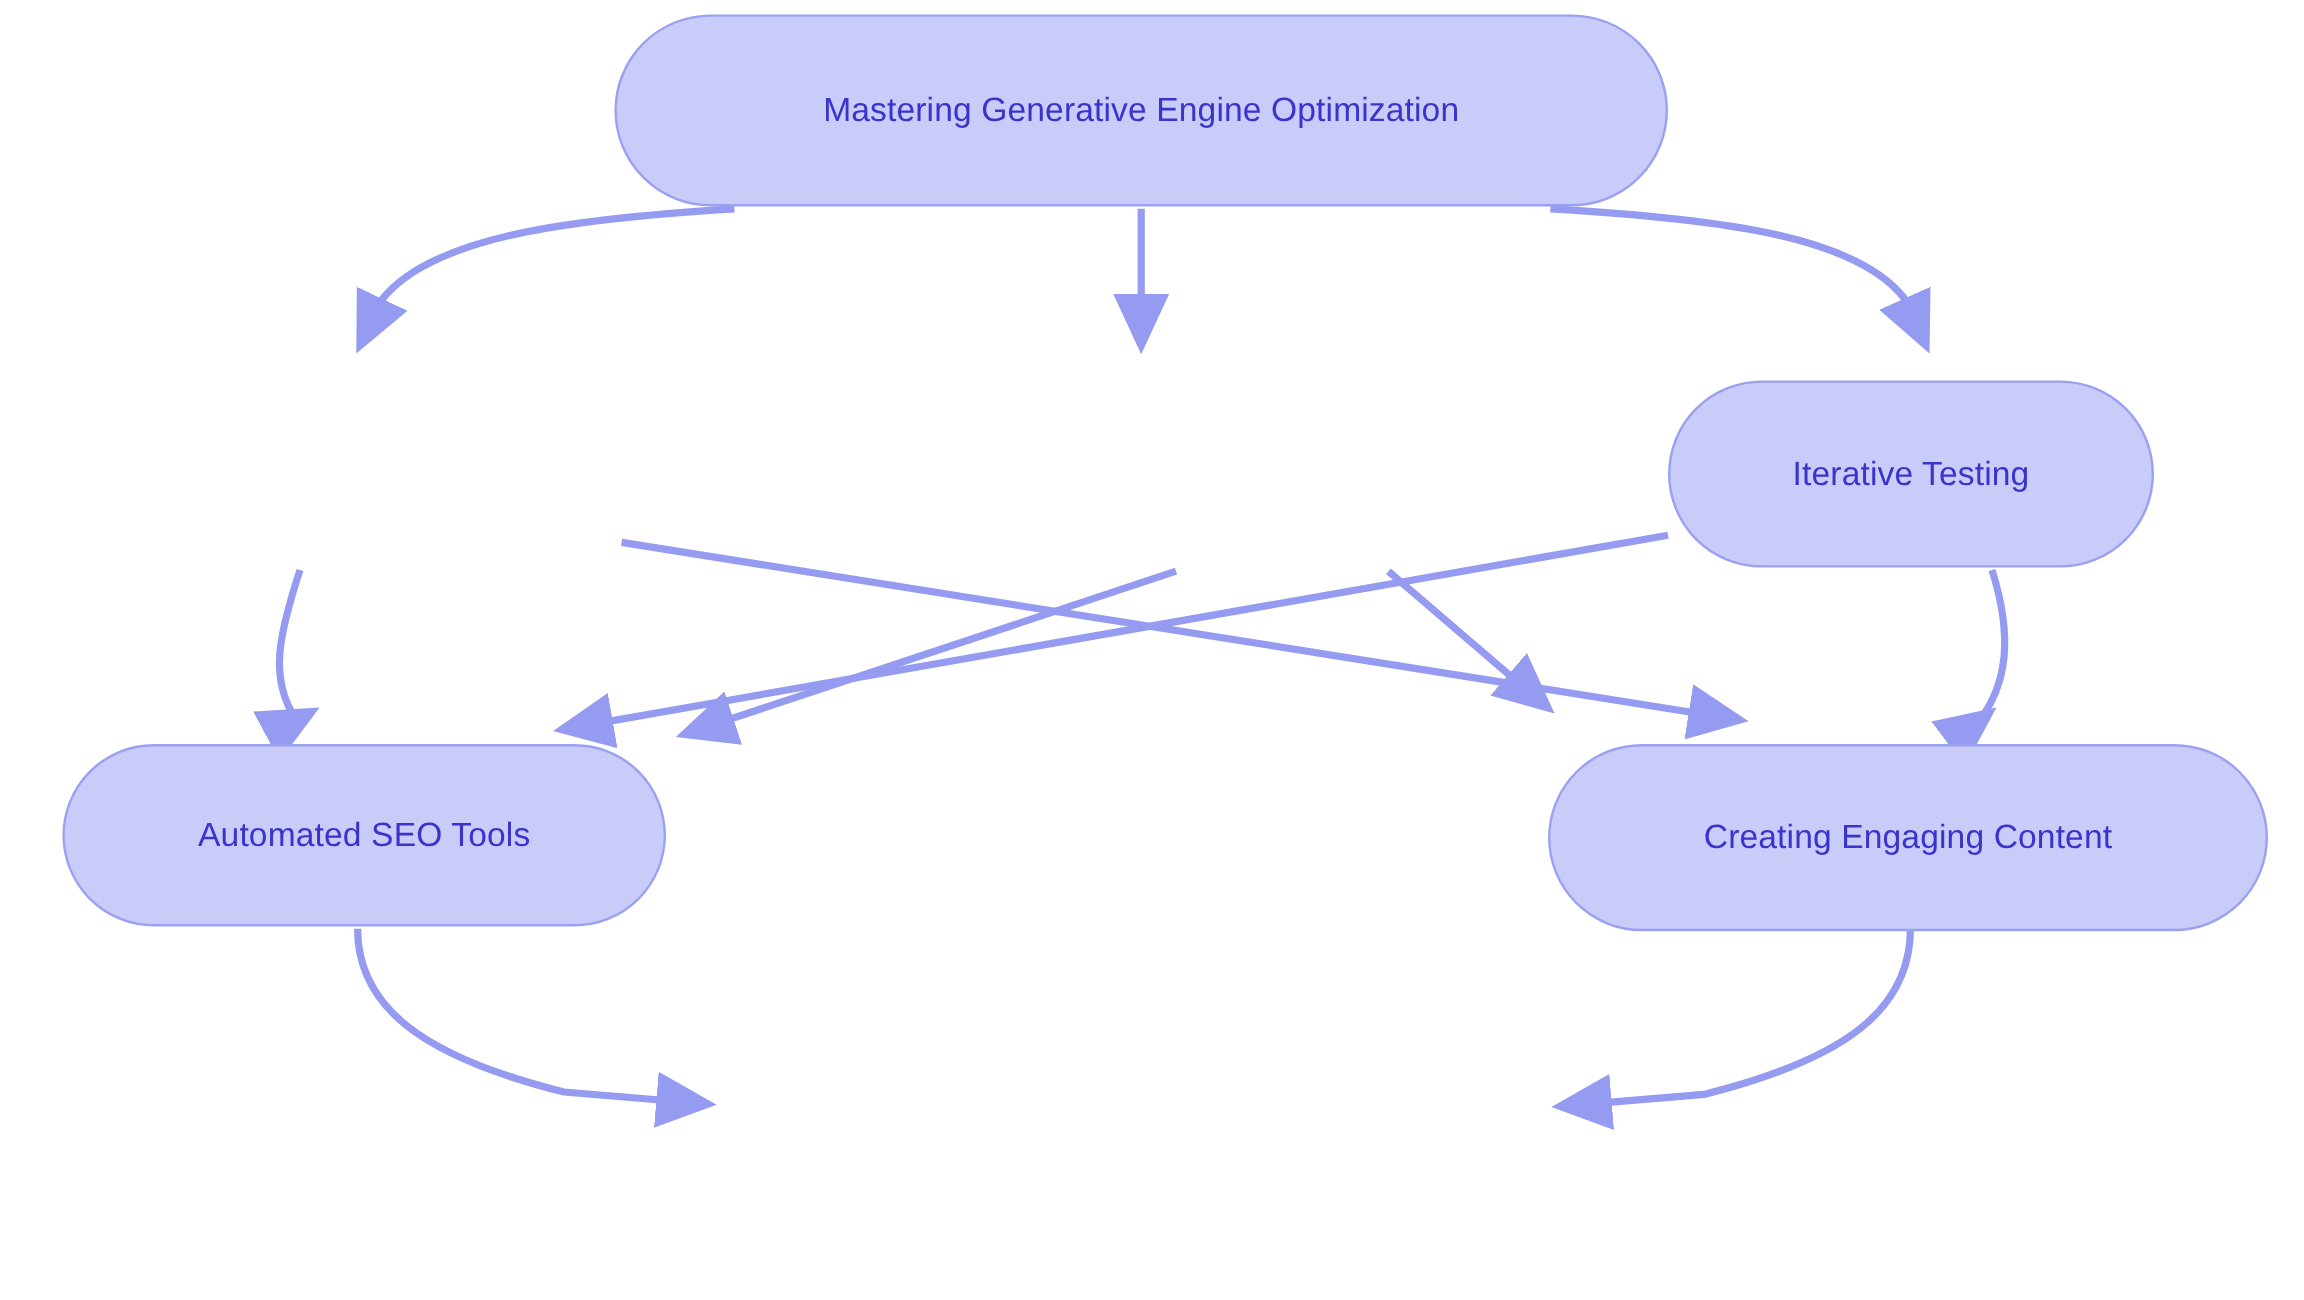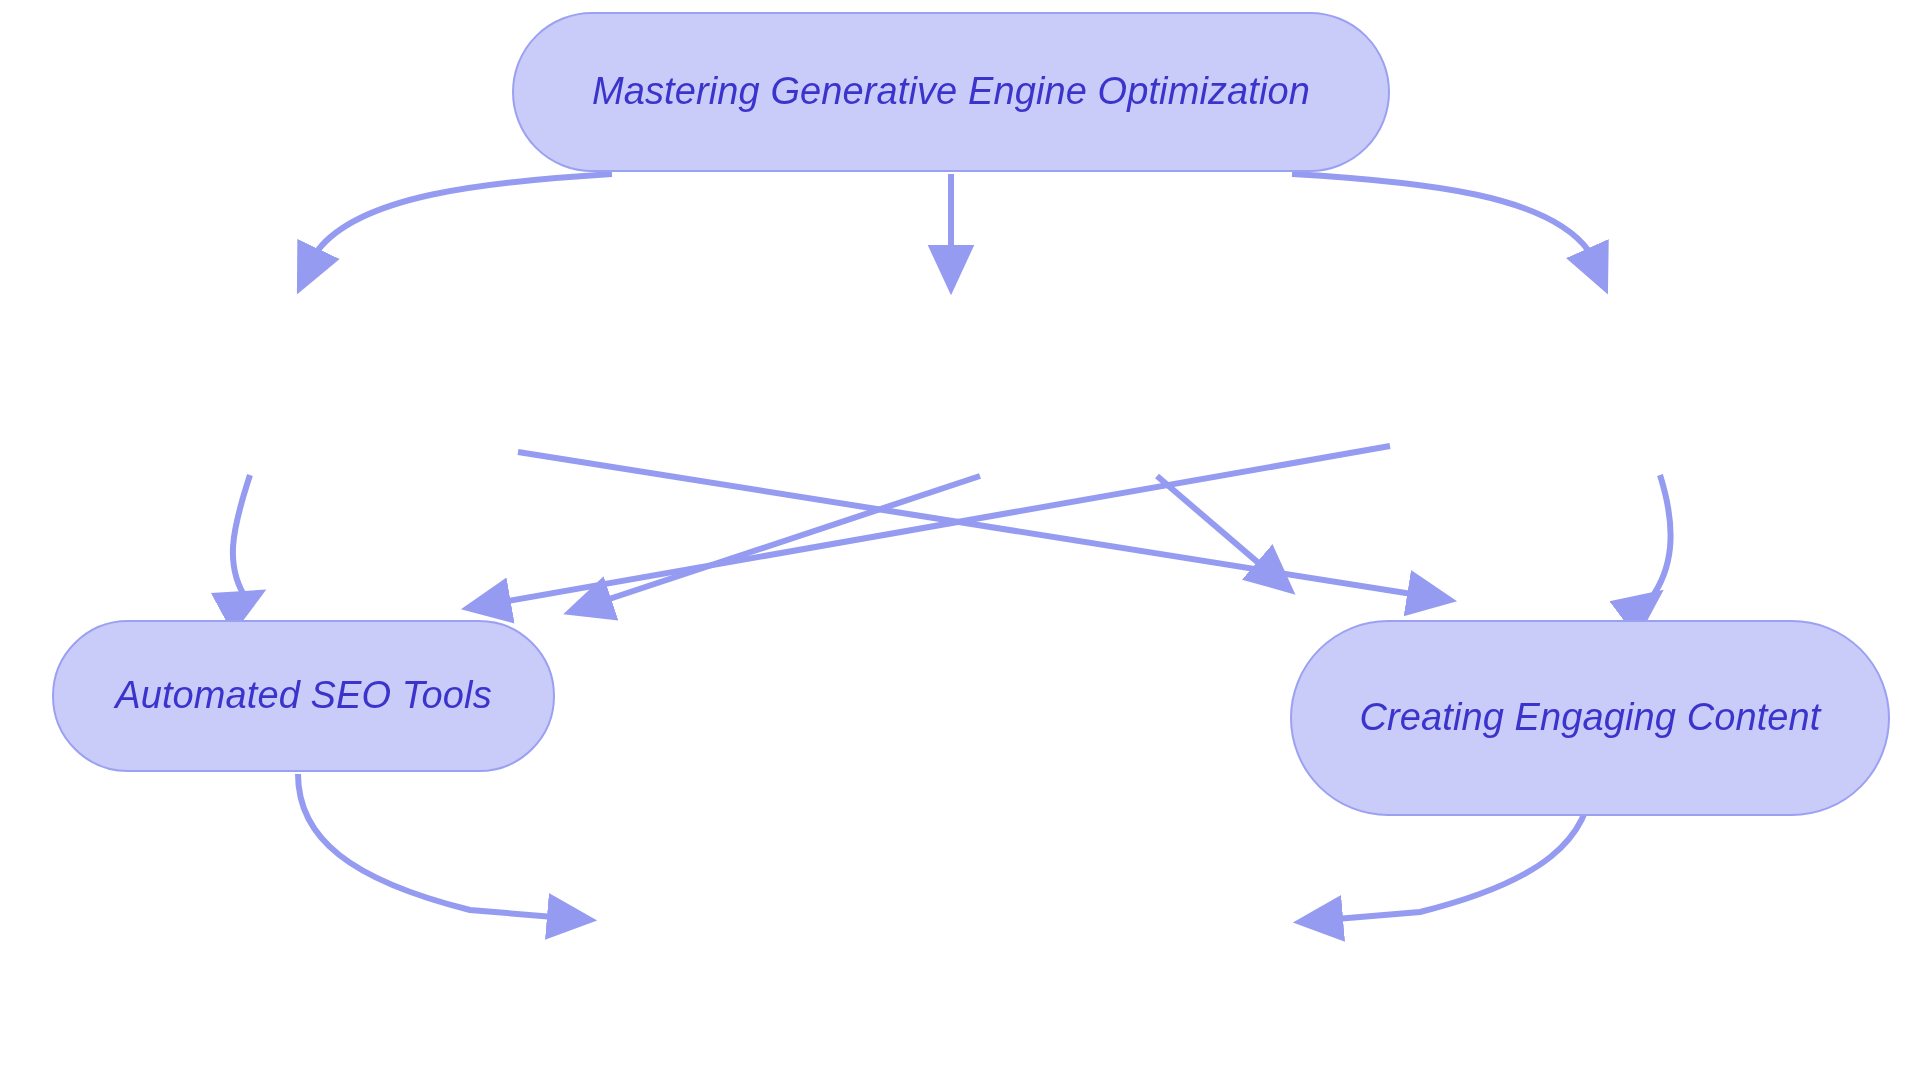--- a/index.html
+++ b/index.html
@@ -37,34 +37,33 @@
     background: #c9cbf8;
     border: 2px solid #9ba1f2;
     border-radius: 999px;
     color: #3a33cc;
     text-align: center;
     padding: 0 28px;
     white-space: nowrap;
   }
   .node-label {
     font-family: "Liberation Sans", sans-serif;
-    font-size: 38px;
+    font-size: 28px;
     font-weight: 400;
     letter-spacing: 0.1px;
     color: #3a33cc;
     line-height: 1.1;
-    font-style: italic;
   }
   
   #node-root      { left: 512px;  top: 12px;   width: 878px; height: 160px; }
   #node-audience  { left: 85px;   top: 317px;  width: 435px; height: 156px; }
   #node-personal  { left: 660px;  top: 317px;  width: 590px; height: 156px; }
   #node-iterative { left: 1390px; top: 317px;  width: 405px; height: 156px; }
   #node-seo       { left: 52px;   top: 620px;  width: 503px; height: 152px; }
-  #node-engaging  { left: 1290px; top: 620px;  width: 600px; height: 196px; }
+  #node-engaging  { left: 1290px; top: 620px;  width: 600px; height: 156px; }
   #node-outcomes  { left: 615px;  top: 908px;  width: 680px; height: 165px; }
 </style>
 </head>
 <body>
 
 <div id="diagram-root">
 
   <svg id="edge-layer" viewBox="0 0 1920 1083" width="1920" height="1083" xmlns="http://www.w3.org/2000/svg">
     <defs>
       <marker id="arrowhead" markerWidth="9" markerHeight="9" refX="7.2" refY="4.5" orient="auto" markerUnits="strokeWidth">
@@ -97,20 +96,23 @@
       <path d="M 1592,774 C 1592,840 1540,882 1420,912 L 1300,922"></path>
     </g>
   </svg>
 
   <div class="node" id="node-root">
     <span class="node-label">Mastering Generative Engine Optimization</span>
   </div>
 
 
 
+  <div class="node" id="node-iterative">
+    <span class="node-label">Iterative Testing</span>
+  </div>
 
   <div class="node" id="node-seo">
     <span class="node-label">Automated SEO Tools</span>
   </div>
 
   <div class="node" id="node-engaging">
     <span class="node-label">Creating Engaging Content</span>
   </div>
 
 

